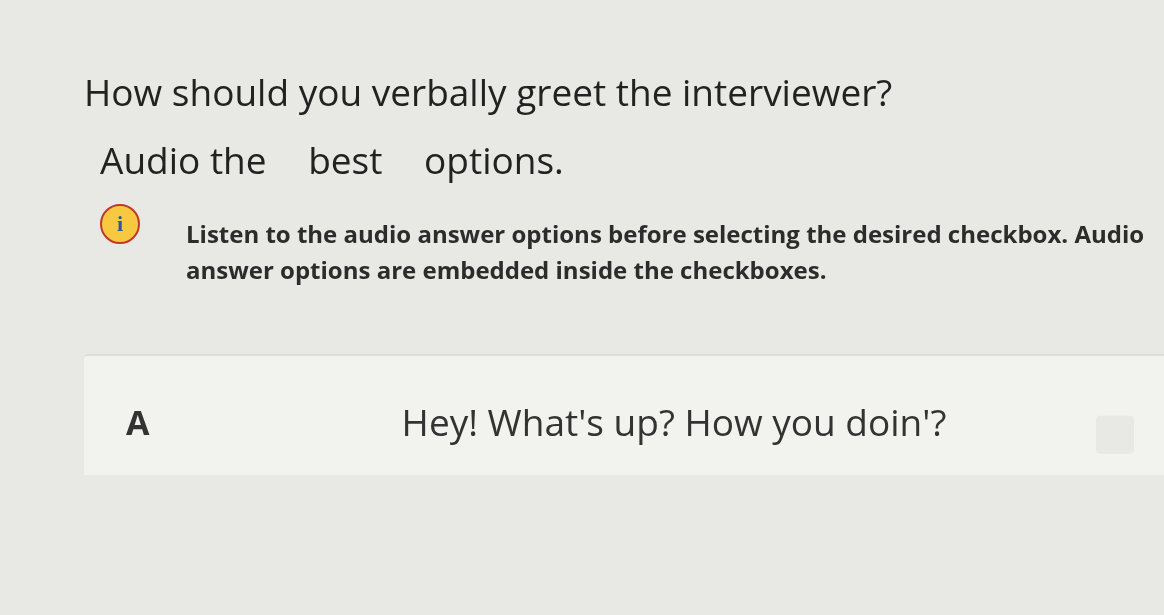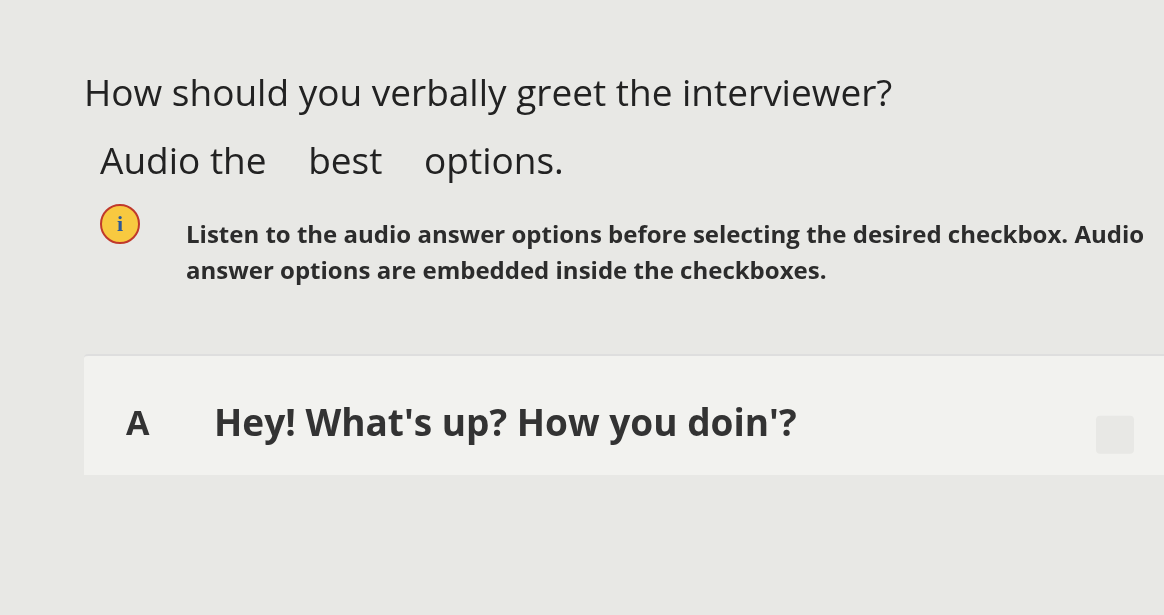--- a/index.html
+++ b/index.html
@@ -88,24 +88,25 @@
     }
     .option-letter {
       font-size: 34px;
       font-weight: 700;
       color: #333;
       min-width: 30px;
       line-height: 1;
     }
     .option-text {
       font-size: 37px;
-      font-weight: 700;
+      font-weight: 400;
       color: #333;
       flex: 1;
       line-height: 1.2;
+      text-align: center;
     }
     .checkbox-area {
       width: 38px;
       height: 38px;
       background: #e8e8e5;
       border-radius: 4px;
       position: absolute;
       right: 26px;
       top: 50%;
       transform: translateY(-40%);

